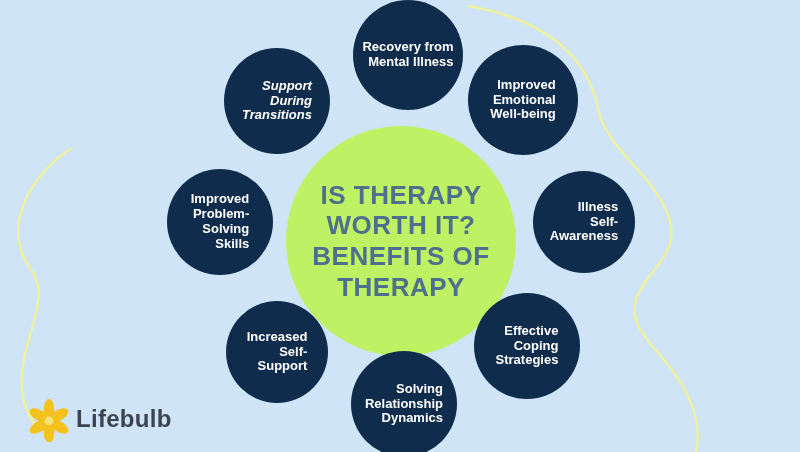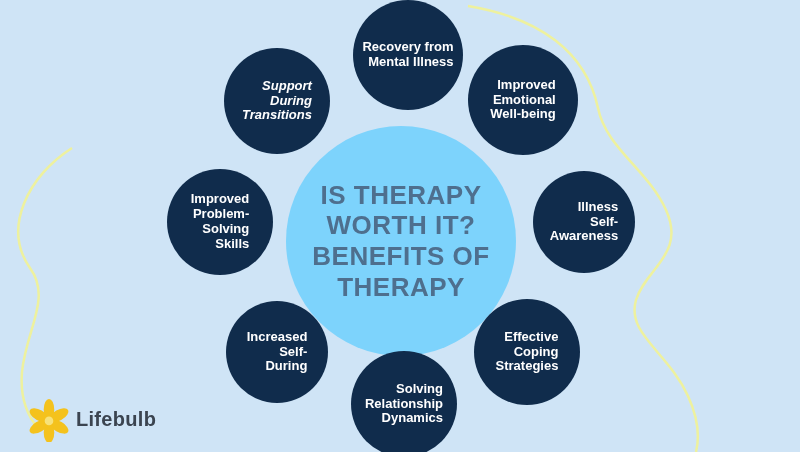--- a/index.html
+++ b/index.html
@@ -10,21 +10,21 @@
     background:#cfe4f6;
     overflow:hidden;
   }
   #deco-lines{
     position:absolute;left:0;top:0;width:800px;height:452px;
     z-index:0;pointer-events:none;
   }
   .center-circle{
     position:absolute;
     left:286px;top:126px;width:230px;height:230px;
-    background:#7dd3fc;border-radius:50%;
+    background:#bef264;border-radius:50%;
     display:flex;align-items:center;justify-content:center;
     z-index:2;
   }
   .center-title{
     color:#4e6f8e;
     font-weight:bold;
     font-size:26px;
     line-height:1.18;
     text-align:center;
     letter-spacing:0.5px;
@@ -42,36 +42,36 @@
     font-weight:bold;
     font-size:13px;
     line-height:1.15;
     text-align:right;
     white-space:pre-line;
     padding:4px;
   }
   .n1{left:353px;top:0px;width:110px;height:110px;}
   .n2{left:468px;top:45px;width:110px;height:110px;}
   .n3{left:533px;top:171px;width:102px;height:102px;}
-  .n4{left:474px;top:299px;width:106px;height:106px;}
+  .n4{left:474px;top:293px;width:106px;height:106px;}
   .n5{left:351px;top:351px;width:106px;height:106px;}
   .n6{left:226px;top:301px;width:102px;height:102px;}
   .n7{left:167px;top:169px;width:106px;height:106px;}
   .n8{left:224px;top:48px;width:106px;height:106px;font-style:italic;}
   .logo{
     position:absolute;
     left:26px;top:396px;
     display:flex;align-items:center;
     z-index:4;
   }
   .logo-icon{width:46px;height:46px;}
   .logo-text{
     color:#3b4450;
     font-weight:bold;
-    font-size:20px;
+    font-size:24px;
     margin-left:4px;
     letter-spacing:0.3px;
   }
 </style>
 </head>
 <body>
 
 <div id="canvas">
 
   <svg id="deco-lines" viewBox="0 0 800 452" xmlns="http://www.w3.org/2000/svg">
@@ -106,21 +106,21 @@
 Strategies</div>
   </div>
   <div class="node n5">
     <div class="node-label">Solving
 Relationship
 Dynamics</div>
   </div>
   <div class="node n6">
     <div class="node-label">Increased
 Self-
-During</div>
+Support</div>
   </div>
   <div class="node n7">
     <div class="node-label">Improved
 Problem-
 Solving
 Skills</div>
   </div>
   <div class="node n8">
     <div class="node-label">Support
 During

